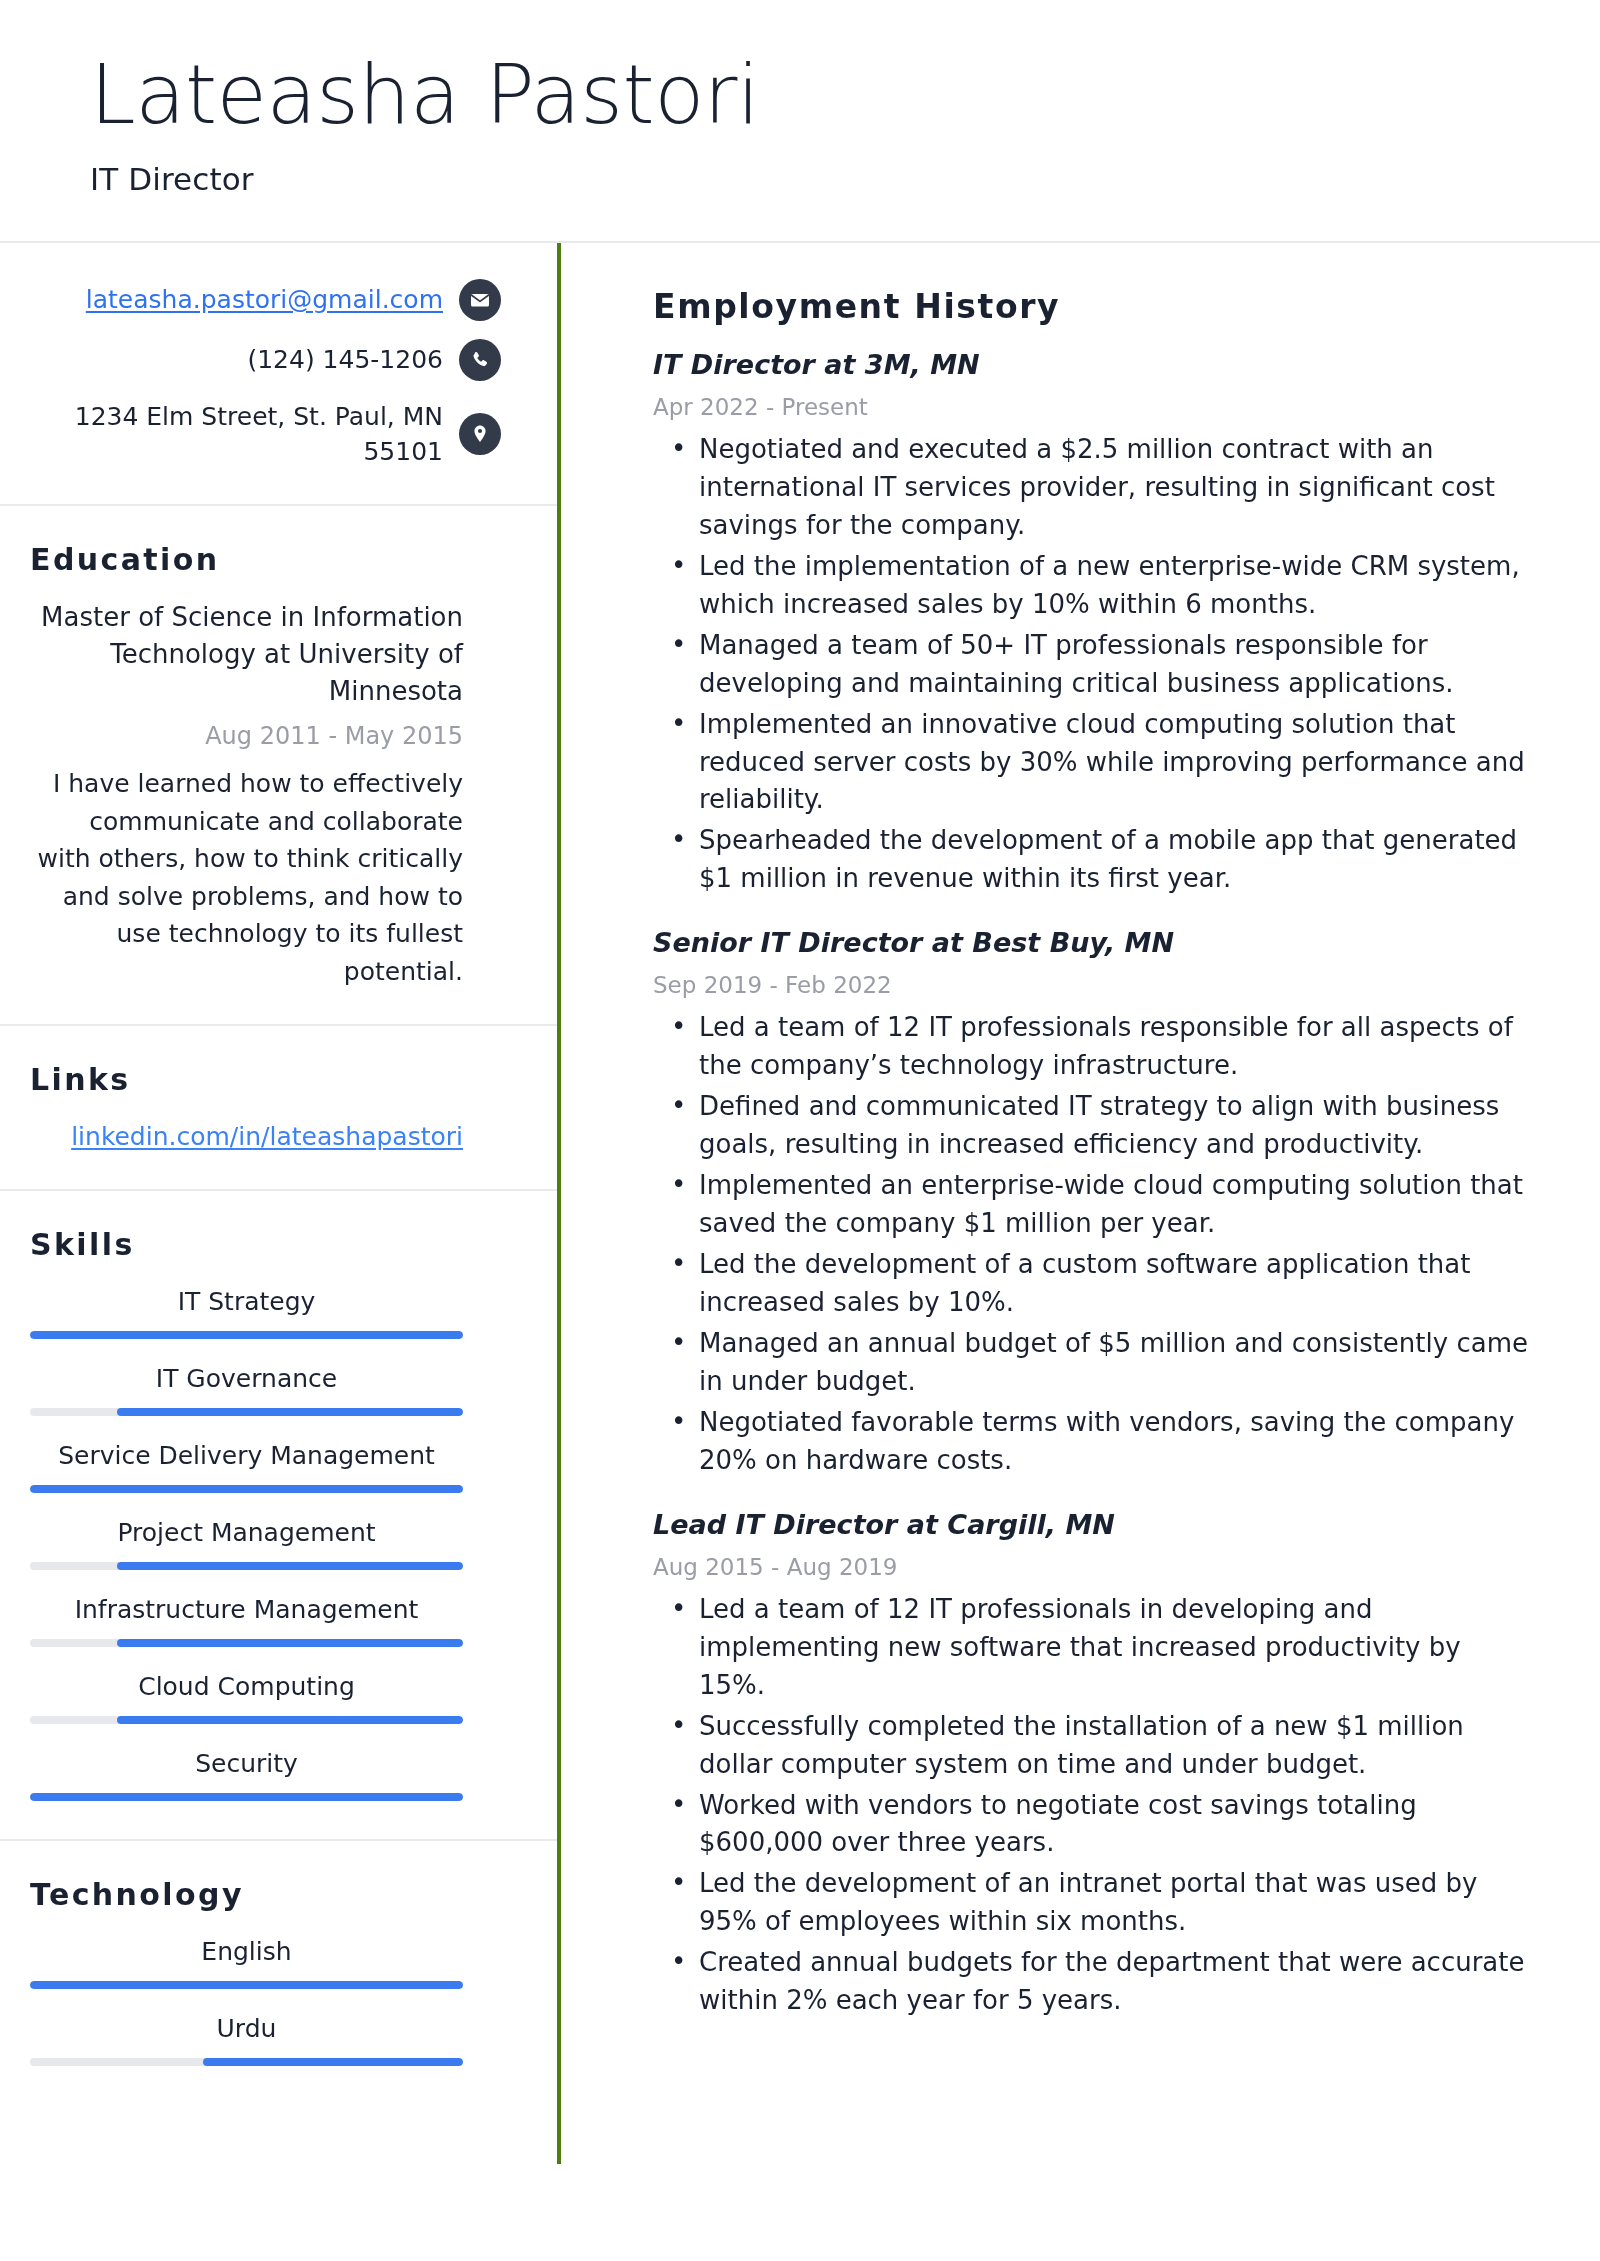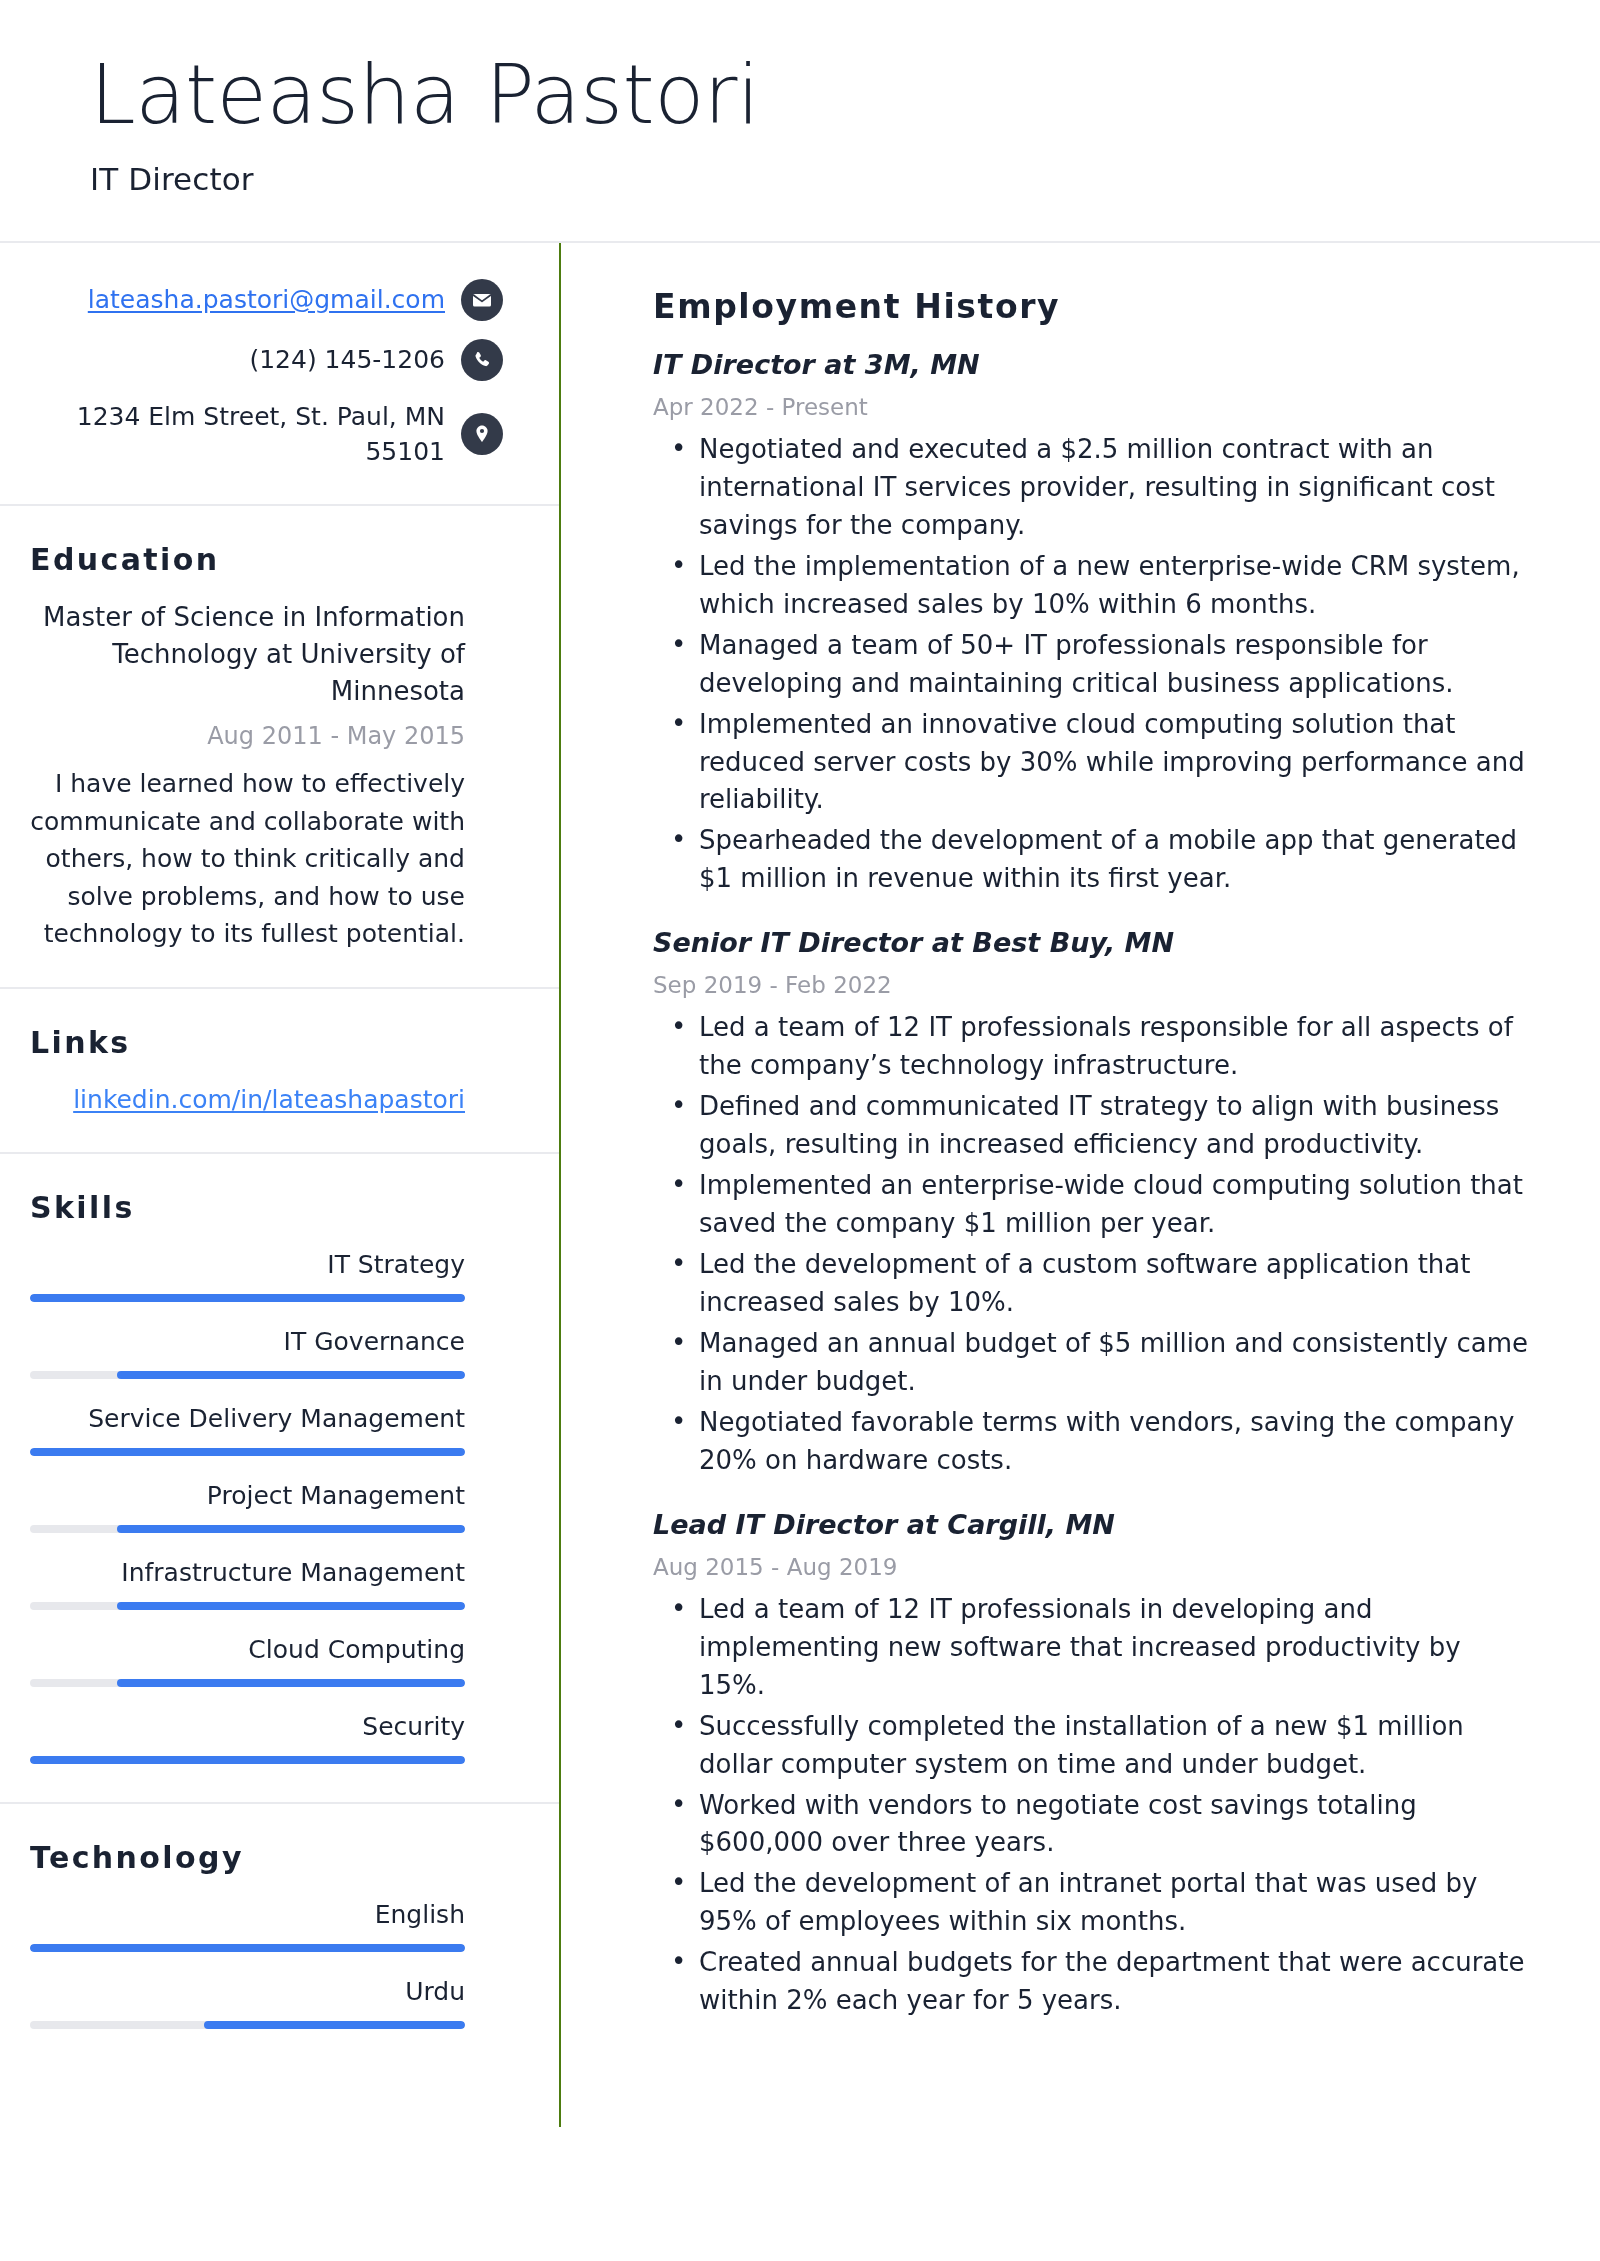--- a/index.html
+++ b/index.html
@@ -47,21 +47,21 @@
 
   
   .body-grid {
     display: flex;
     align-items: flex-start;
     width: 100%;
   }
   .sidebar {
     width: 561px;
     flex: 0 0 561px;
-    border-right: 2px solid #4d7c0f;
+    border-right: 4px solid #4d7c0f;
     padding-bottom: 60px;
   }
   .main {
     flex: 1 1 auto;
     padding: 44px 70px 60px 92px;
   }
 
   
   .side-block {
     padding: 36px 94px 34px 30px;
@@ -145,20 +145,21 @@
   }
 
   
   .bar-item { margin-bottom: 22px; }
   .bar-item:last-child { margin-bottom: 4px; }
   .bar-label {
     font-size: 25px;
     color: #1a2232;
     line-height: 1.4;
     margin-bottom: 12px;
+    text-align: center;
   }
   .bar-track {
     height: 8px;
     border-radius: 5px;
     background: #e7e8ec;
     width: 100%;
     position: relative;
     overflow: hidden;
   }
   .bar-fill {

